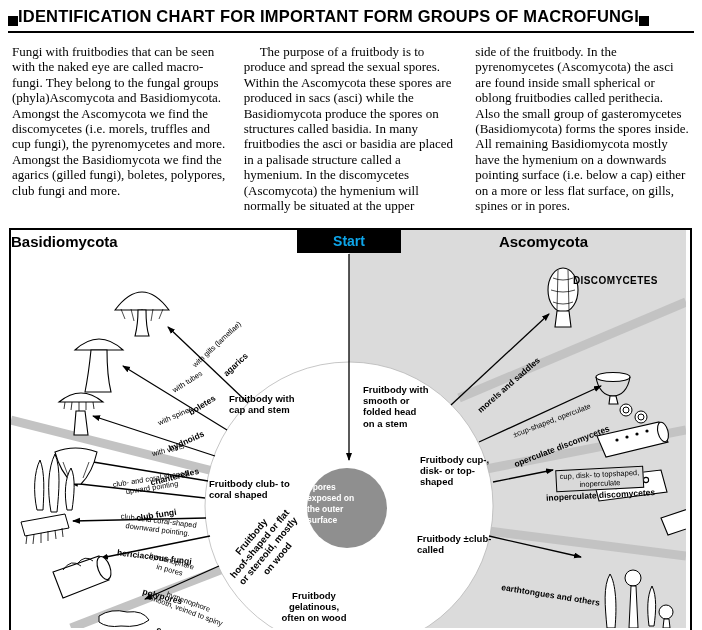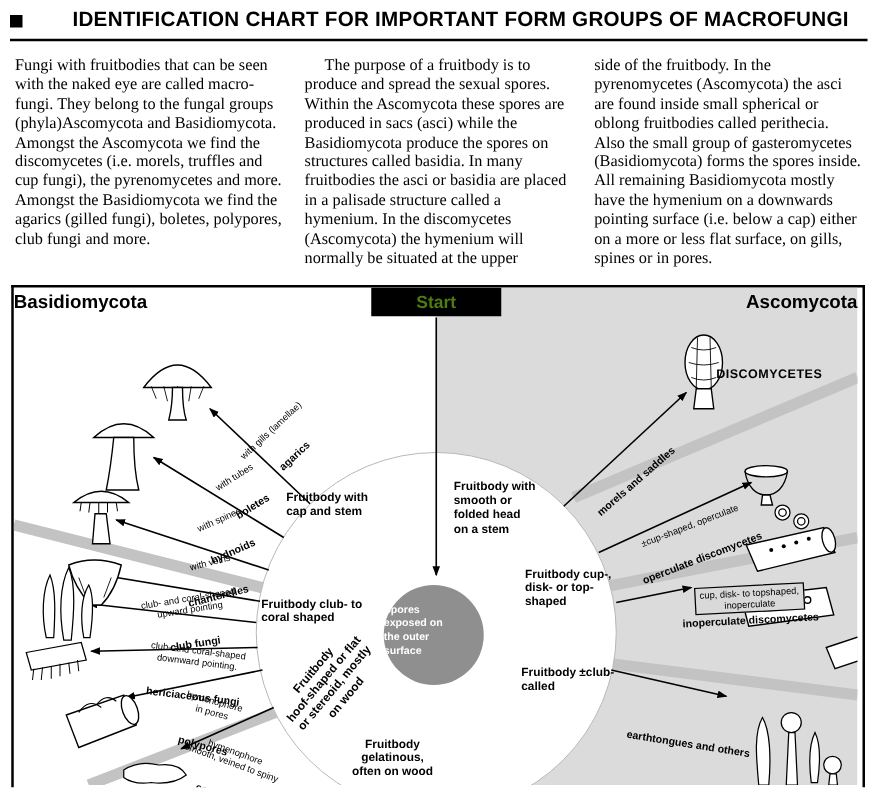--- a/index.html
+++ b/index.html
@@ -1,50 +1,50 @@
 <!DOCTYPE html>
 <html><head>
 <meta charset="utf-8">
 <style>
   html,body{margin:0;padding:0;background:#fff;}
   .page{position:relative;width:702px;height:630px;background:#fff;overflow:hidden;color:#000;}
 
   
-  .title-row{position:absolute;left:8px;top:7px;width:634px;display:flex;align-items:center;justify-content:space-between;gap:40px;}
+  .title-row{position:absolute;left:8px;top:7px;width:634px;display:flex;align-items:flex-end;justify-content:space-between;}
   .sq{width:10px;height:10px;background:#000;flex:0 0 auto;}
   .title{font:bold 16.5px "Liberation Sans",sans-serif;letter-spacing:.2px;margin:0;white-space:nowrap;}
   .title-rule{position:absolute;left:8px;top:31px;width:686px;height:2px;background:#000;}
 
   
   .intro{position:absolute;left:10px;top:42px;width:682px;display:flex;gap:13px;
          font:13px/15.4px "Liberation Serif",serif;}
   .col{flex:1;margin:2px;text-align:left;}
   .col-indent{text-indent:16px;}
 
   
   .chart{position:absolute;left:9px;top:228px;width:679px;height:402px;border:2px solid #000;border-bottom:none;
          background:#fff;overflow:hidden;}
   .chart svg{position:absolute;left:0;top:0;}
 
   .hdr-left{position:absolute;left:0;top:3px;width:286px;
             font:bold 15px "Liberation Sans",sans-serif;}
-  .hdr-start{position:absolute;left:286px;top:0;width:104px;height:23px;background:#000;color:#4d7c0f;
+  .hdr-start{position:absolute;left:286px;top:0;width:104px;height:23px;background:#000;color:#0ea5e9;
              font:bold 14px/23px "Liberation Sans",sans-serif;text-align:center;}
-  .hdr-right{position:absolute;left:390px;top:3px;width:285px;text-align:right;
+  .hdr-right{position:absolute;left:390px;top:3px;width:285px;text-align:center;
              font:bold 15px "Liberation Sans",sans-serif;}
 
   .center-text{position:absolute;left:296px;top:252px;width:80px;color:#fff;
                font:bold 8.5px/1.3 "Liberation Sans",sans-serif;white-space:pre-line;}
 
   .inner{position:absolute;font:bold 9.5px/1.18 "Liberation Sans",sans-serif;white-space:pre-line;}
   .branch{position:absolute;text-align:center;white-space:pre-line;}
   .branch .desc{display:block;font:7.5px/1.2 "Liberation Sans",sans-serif;}
   .branch .bname{display:block;font:bold 8.5px/1.25 "Liberation Sans",sans-serif;}
   .boxed .desc{display:inline-block;border:1px solid #000;padding:1px 3px;background:#d9d9d9;}
-  .disco{position:absolute;left:562px;top:64px;font:bold 10px "Liberation Sans",sans-serif;letter-spacing:.4px;}
+  .disco{position:absolute;left:562px;top:45px;font:bold 10px "Liberation Sans",sans-serif;letter-spacing:.4px;}
 </style>
 </head>
 <body>
 
 <div class="page">
 
   <header class="title-row">
     <span class="sq"></span>
     <h1 class="title">IDENTIFICATION CHART FOR IMPORTANT FORM GROUPS OF MACROFUNGI</h1>
     <span class="sq"></span>

